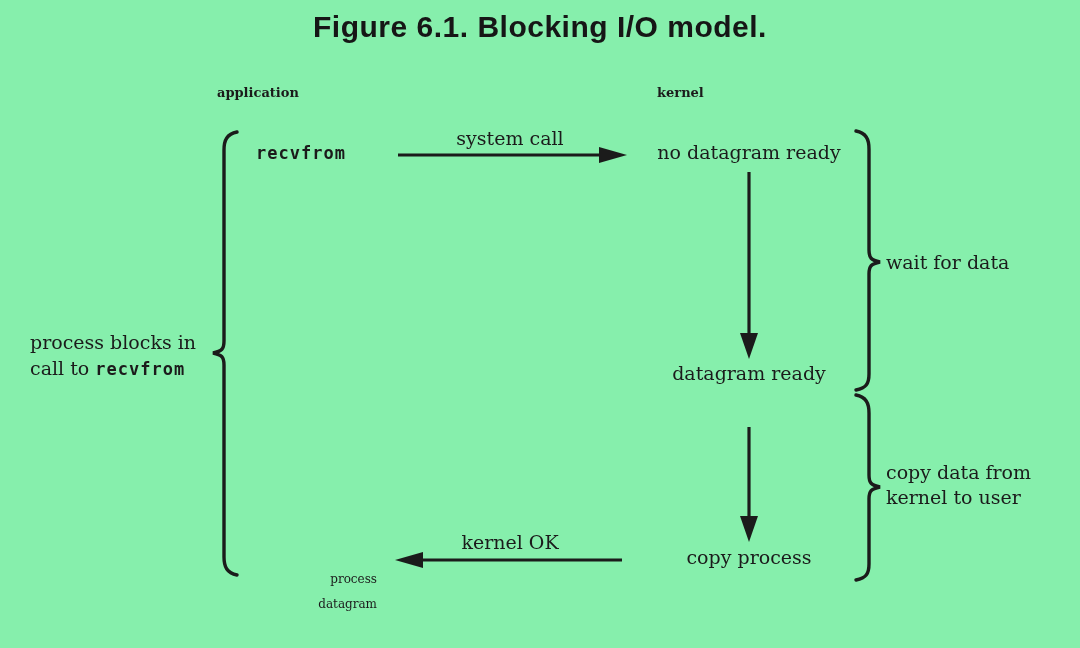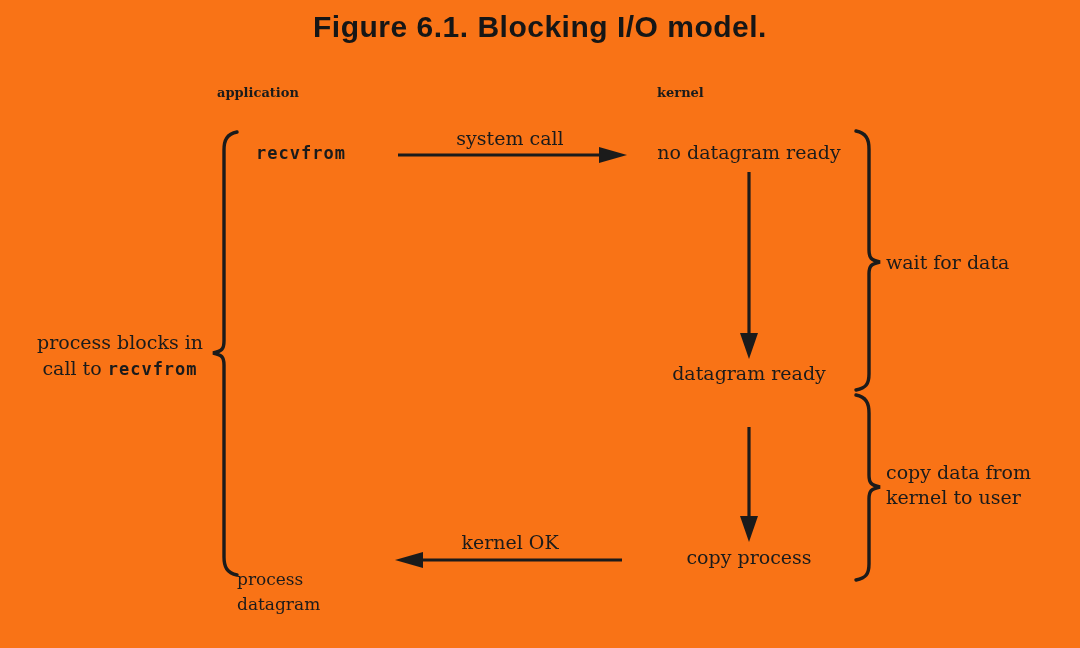--- a/index.html
+++ b/index.html
@@ -4,21 +4,21 @@
 <style>
   html, body {
     margin: 0;
     padding: 0;
     background: #ffffff;
   }
   .figure-canvas {
     position: relative;
     width: 1080px;
     height: 648px;
-    background: #f97316;
+    background: #86efac;
     overflow: hidden;
     font-family: "DejaVu Serif", serif;
     color: #1b1b1b;
   }
   .figure-title {
     position: absolute;
     top: 10px;
     left: 0;
     width: 100%;
     text-align: center;
@@ -50,28 +50,28 @@
     position: absolute;
     top: 0; left: 0;
     width: 1080px;
     height: 648px;
   }
   .note-left {
     position: absolute;
     left: 30px;
     top: 329px;
     width: 180px;
-    text-align: center;
+    text-align: left;
     font-size: 19px;
     line-height: 26px;
   }
   .two-line-center {
     position: absolute;
-    text-align: left;
-    font-size: 17px;
+    text-align: right;
+    font-size: 12px;
     line-height: 25px;
   }
   .annot {
     position: absolute;
     font-size: 19px;
     line-height: 25px;
     white-space: nowrap;
   }
 </style>
 </head>

